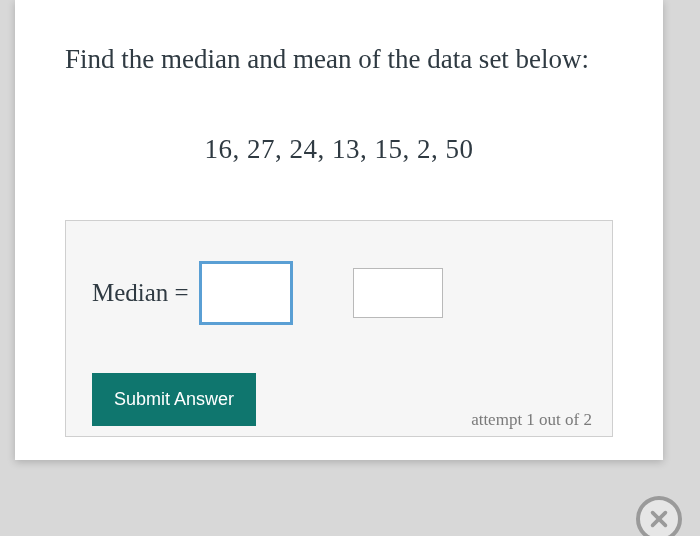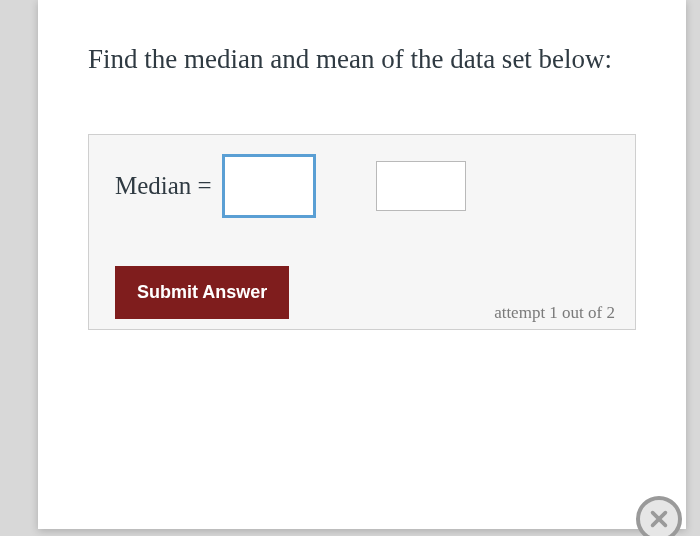--- a/index.html
+++ b/index.html
@@ -6,44 +6,44 @@
     body {
       width: 700px;
       height: 536px;
       background: #d8d8d8;
       font-family: Georgia, 'Times New Roman', serif;
       position: relative;
       overflow: hidden;
     }
     .page {
       background: #ffffff;
-      margin: 0 38px;
+      margin: 0 15px;
       width: 648px;
-      height: 529px;
+      height: 460px;
       box-shadow: 0 2px 8px rgba(0,0,0,0.2);
       padding: 40px 50px 0 50px;
       position: relative;
     }
     .prompt {
       font-size: 27px;
       color: #2f3a42;
       line-height: 1.45;
       margin-bottom: 55px;
     }
     .data-set {
       font-size: 27px;
       color: #2f3a42;
       text-align: center;
       margin-bottom: 55px;
       letter-spacing: 0.5px;
     }
     .answer-box {
       border: 1px solid #cfcfcf;
       background: #f6f6f6;
-      padding: 19px 26px 10px 26px;
+      padding: 40px 26px 10px 26px;
       position: relative;
     }
     .inputs-row {
       display: flex;
       align-items: center;
       gap: 10px;
       margin-bottom: 48px;
     }
     .lbl {
       font-size: 25px;
@@ -59,28 +59,27 @@
       padding: 6px;
       font-family: inherit;
     }
     .input-field.focused {
       outline: none;
       border: 3px solid #5a9fd4;
       width: 94px;
       height: 64px;
     }
     .submit-btn {
-      background: #7f1d1d;
+      background: #0f766e;
       color: #ffffff;
       border: none;
       font-size: 18px;
       font-family: 'Segoe UI', Arial, sans-serif;
       padding: 16px 22px;
       cursor: pointer;
-      font-weight: bold;
     }
     .attempt {
       position: absolute;
       right: 20px;
       bottom: 6px;
       font-size: 17px;
       color: #7a7a7a;
     }
     .close-btn {
       position: absolute;
@@ -98,20 +97,21 @@
     }
     .close-btn svg { width: 22px; height: 22px; }
   </style>
 </head>
 <body>
 
 <div class="page">
 
   <p class="prompt">Find the median and mean of the data set below:</p>
 
+  <p class="data-set">16, 27, 24, 13, 15, 2, 50</p>
 
   <div class="answer-box">
     <div class="inputs-row">
       <span class="lbl">Median =</span>
       <input class="input-field focused" type="text" value="" style="">
       <span class="gap"></span>
       <input class="input-field" type="text" value="" style="">
     </div>
 
     <button class="submit-btn">Submit Answer</button>

